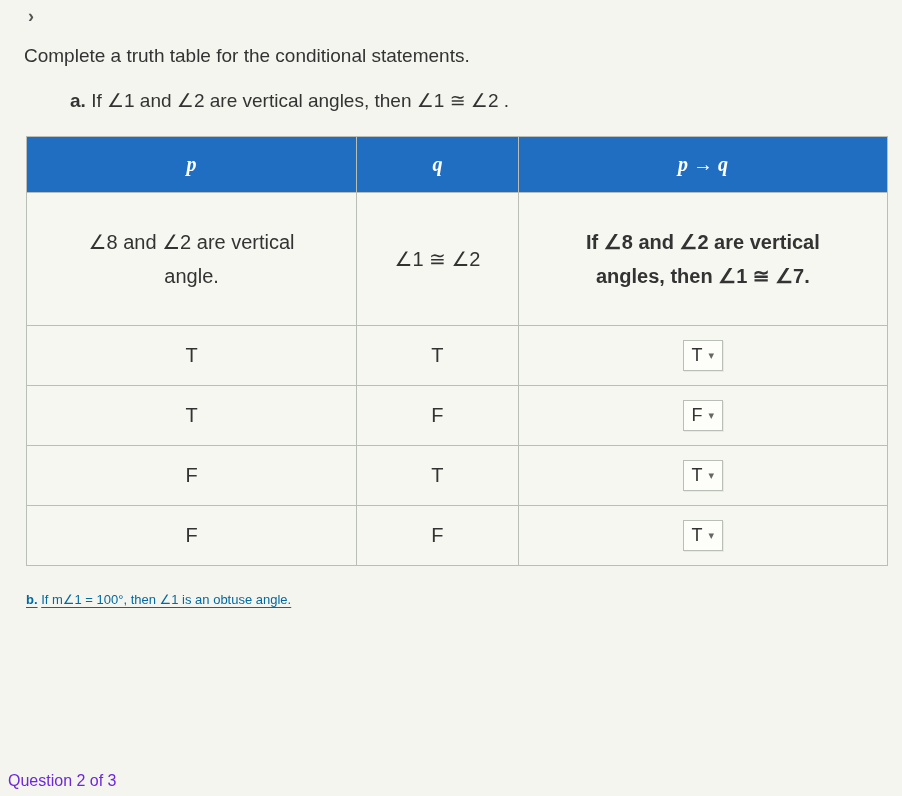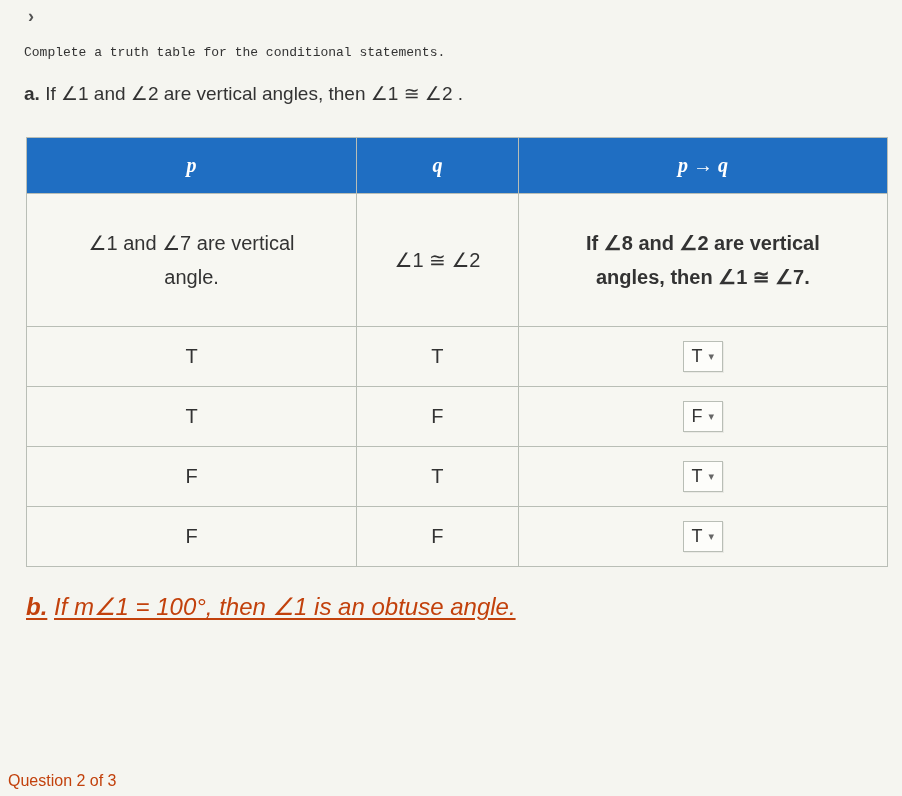--- a/index.html
+++ b/index.html
@@ -22,29 +22,29 @@
       padding: 6px 0 18px 8px;
       display: flex;
       align-items: center;
       gap: 8px;
     }
     .instruction-line .chev {
       font-weight: bold;
       color: #555;
     }
     .prompt-line {
-      font-size: 13px;
+      font-size: 19px;
       color: #333;
       padding: 0 0 22px 4px;
-      font-family: Liberation Mono, monospace;
     }
     .part-line {
       font-size: 19px;
       color: #333;
-      padding: 0 0 32px 4px;
+      padding: 0 0 24px 4px;
+      margin-left: 46px;
     }
     table.truth {
       border-collapse: collapse;
       width: 100%;
       margin-left: 6px;
       margin-right: 6px;
     }
     table.truth th {
       background: #1f6ec2;
       color: #fff;
@@ -80,35 +80,34 @@
       padding: 4px 8px;
       font-size: 18px;
       gap: 6px;
       box-shadow: 1px 1px 0 rgba(0,0,0,0.05);
     }
     .dropdown .chev {
       font-size: 11px;
       color: #666;
     }
     .part-b {
-      font-size: 24px;
-      color: #c2410c;
+      font-size: 13px;
+      color: #0369a1;
       padding: 26px 0 0 6px;
-      font-style: italic;
     }
     .part-b .underline {
       text-decoration: underline;
       text-underline-offset: 3px;
     }
     .qfooter {
       position: absolute;
       bottom: 6px;
       left: 8px;
       font-size: 16px;
-      color: #c2410c;
+      color: #6d28d9;
     }
   </style>
 </head>
 <body>
 
 <div class="instruction-line">
   <span class="chev">›</span>
 </div>
 
 <div class="prompt-line">Complete a truth table for the conditional statements.</div>
@@ -122,21 +121,21 @@
   <thead>
     <tr>
       <th>p</th>
       <th>q</th>
       <th>p → q</th>
     </tr>
   </thead>
   <tbody>
     <tr class="def">
       <td>
-        <div>∠1 and ∠7 are vertical</div>
+        <div>∠8 and ∠2 are vertical</div>
         <div>angle.</div>
       </td>
       <td>∠1 ≅ ∠2</td>
       <td class="bold">
         <div>If ∠8 and ∠2 are vertical</div>
         <div>angles, then ∠1 ≅ ∠7.</div>
       </td>
     </tr>
 
     <tr>

